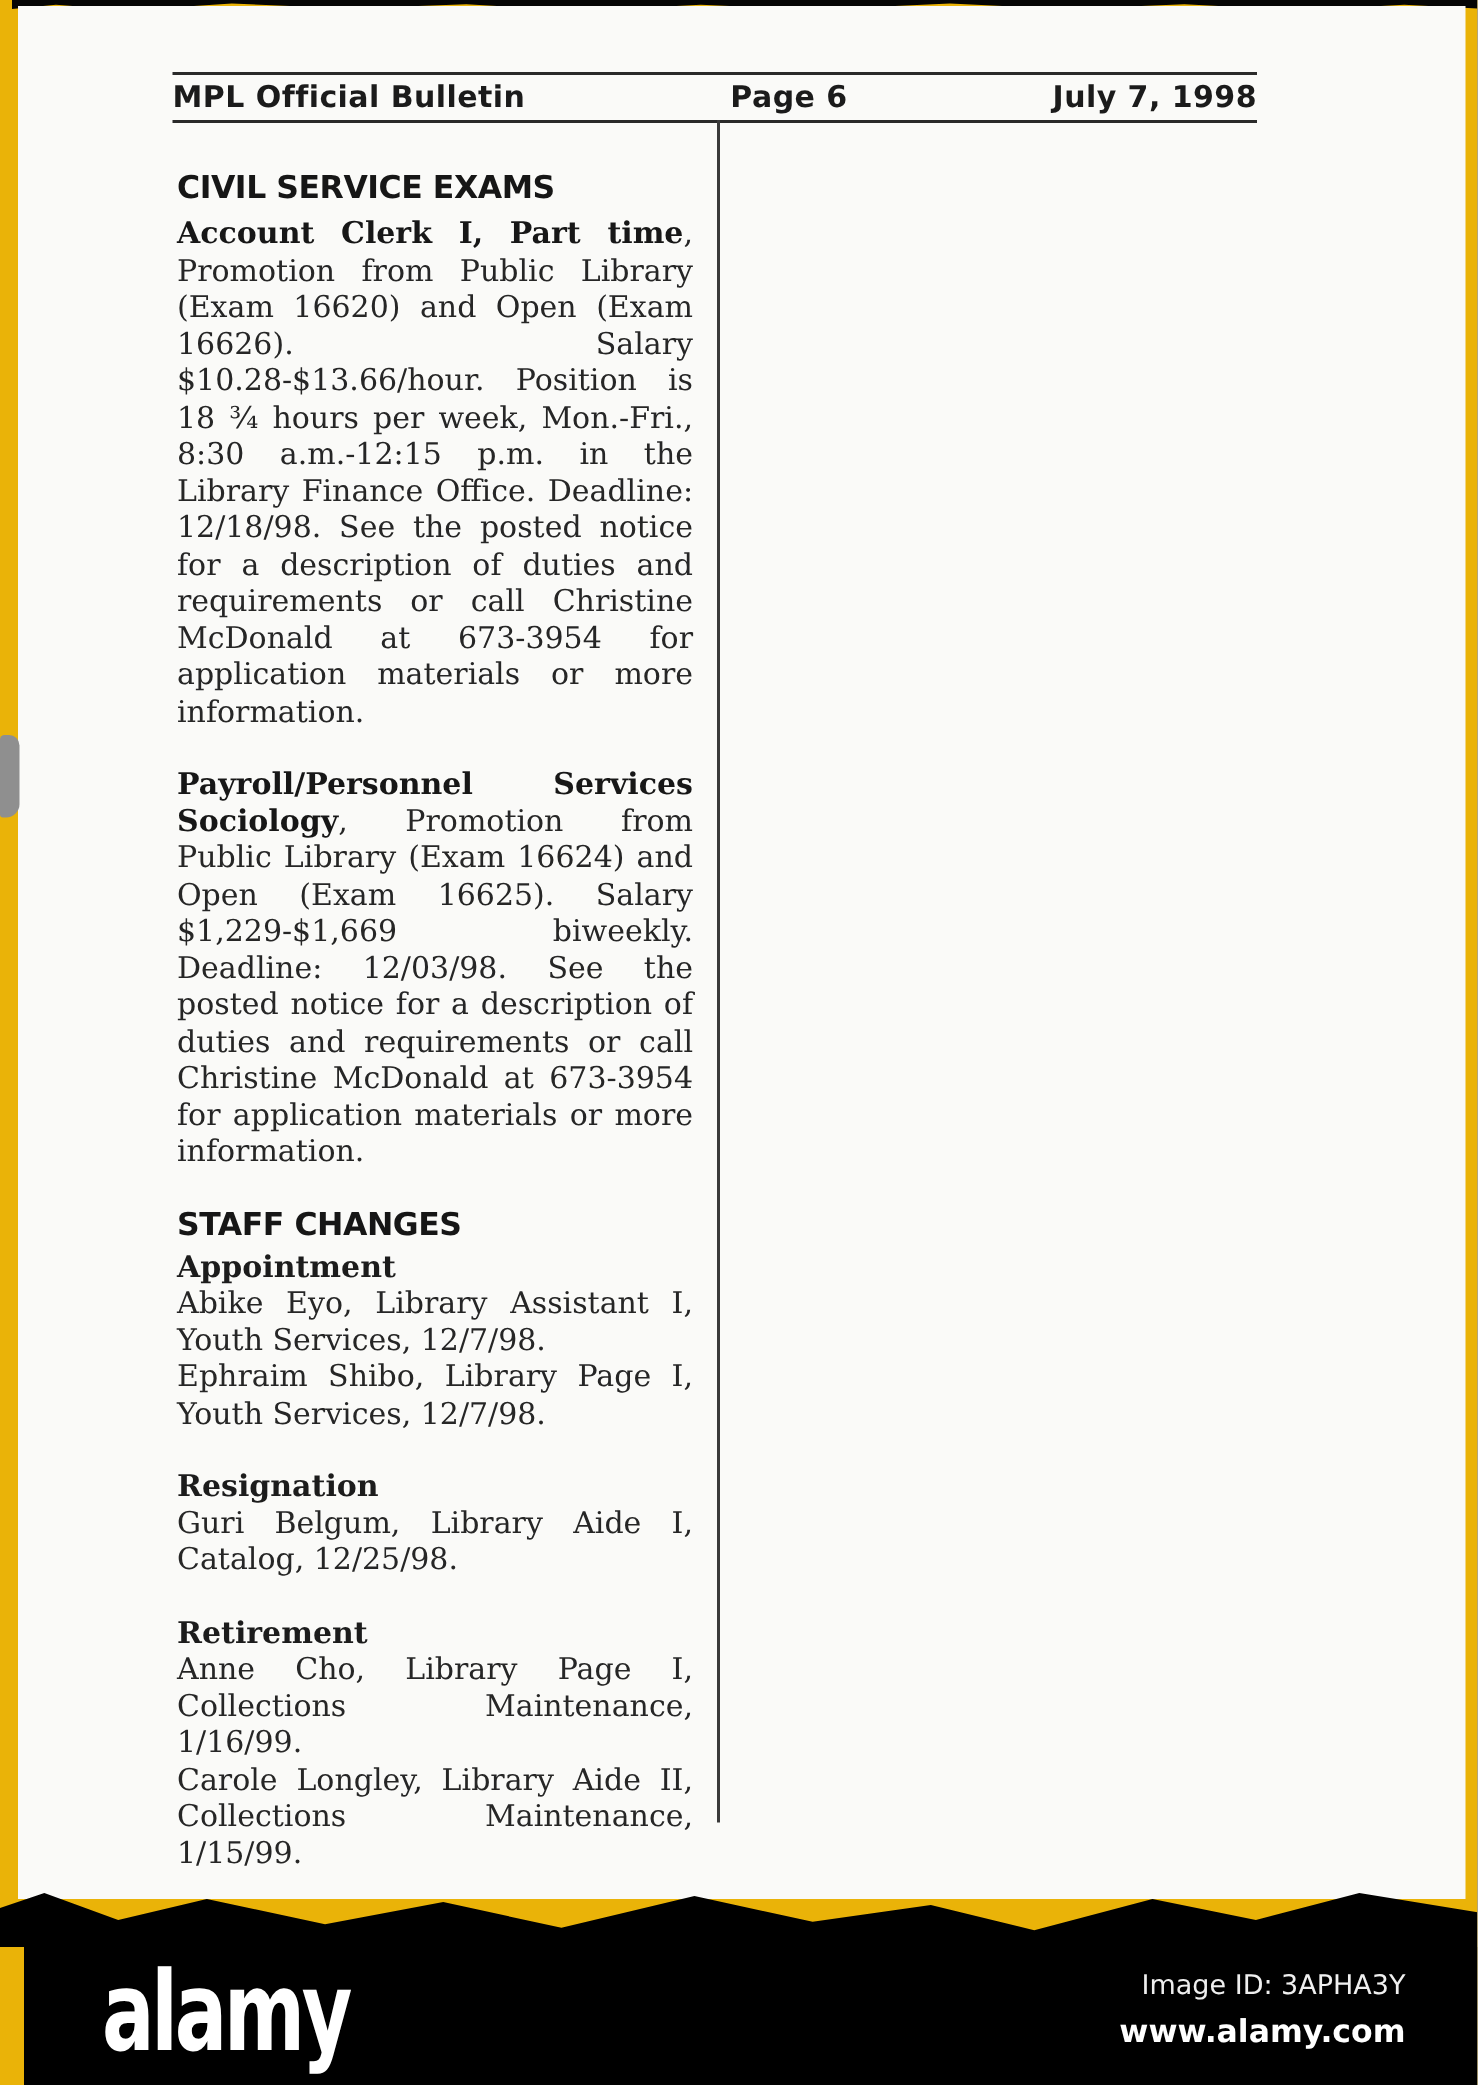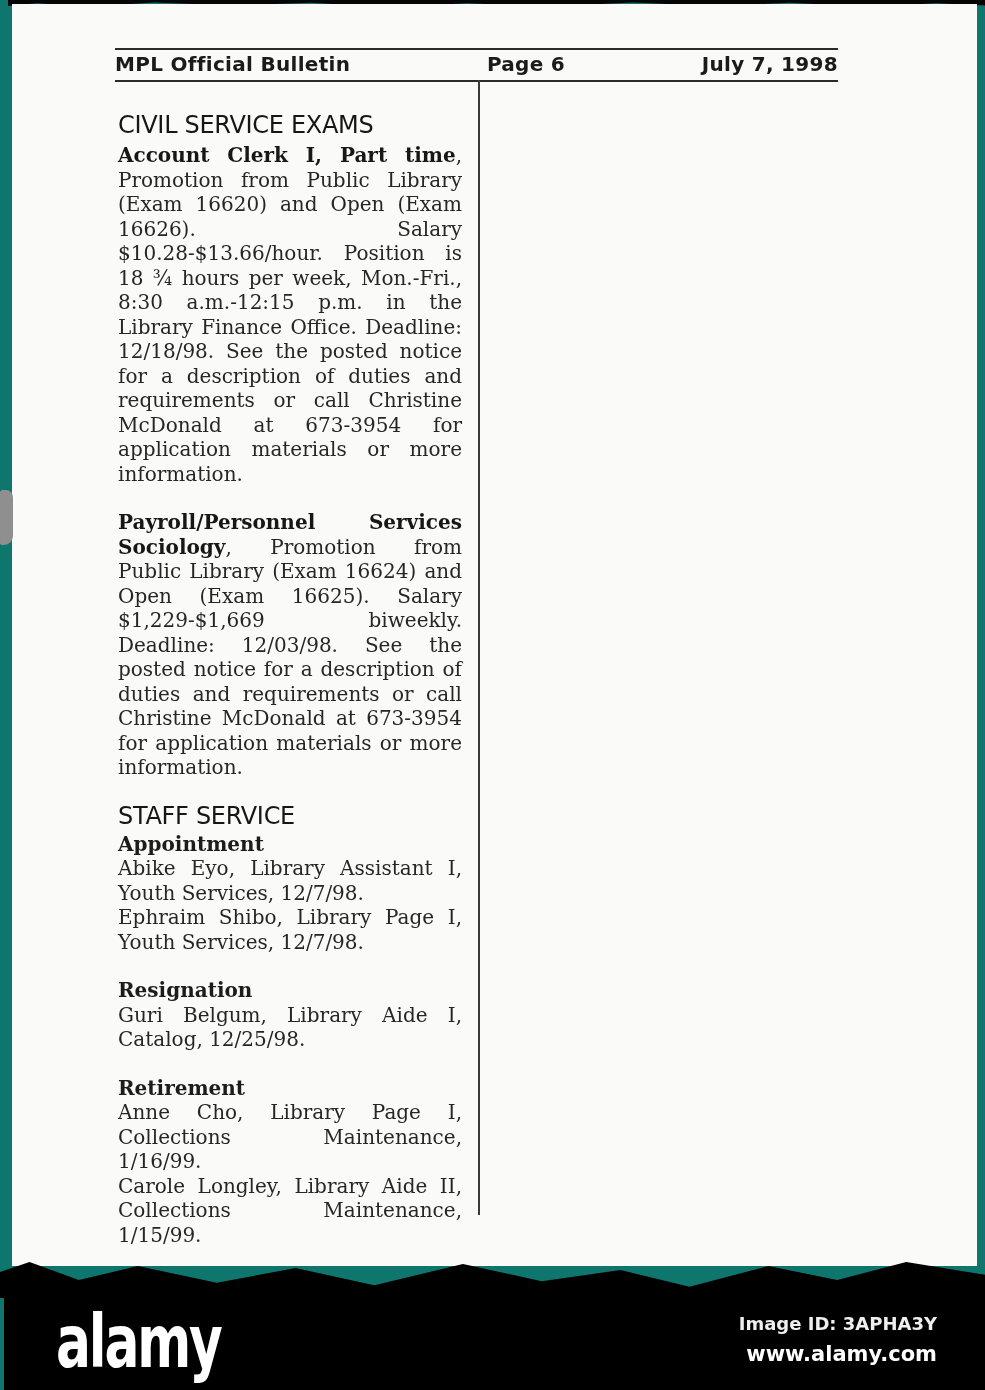--- a/index.html
+++ b/index.html
@@ -2,21 +2,21 @@
 <html><head>
 <meta charset="utf-8">
 <style>
   html, body { margin: 0; padding: 0; }
   body { background: #444; }
 
   .stage {
     position: relative;
     width: 985px;
     height: 1390px;
-    background: #0f766e;
+    background: #eab308;
     overflow: hidden;
     font-family: "DejaVu Sans", sans-serif;
   }
 
   
   .top-edge {
     position: absolute;
     top: 0; left: 8px; right: 0;
     height: 8px;
     background: #050505;
@@ -65,22 +65,22 @@
     left: 106px; top: 108px;
     width: 344px;
     color: #262626;
     font-family: "DejaVu Serif", serif;
     font-size: 20px;
     line-height: 24.5px;
   }
 
   .col h2 {
     font-family: "DejaVu Sans", sans-serif;
-    font-size: 24px;
-    font-weight: normal;
+    font-size: 21px;
+    font-weight: bold;
     letter-spacing: -0.3px;
     color: #161616;
     margin: 0 0 5px 0;
     line-height: 26px;
   }
   .col h2.second { margin-top: 23px; margin-bottom: 3px; }
 
   .col h3 {
     font-size: 20px;
     font-weight: bold;
@@ -117,21 +117,21 @@
     left: 0; right: 0; top: 1258px;
     height: 40px;
     background: #000;
     clip-path: polygon(0 35%, 3% 10%, 8% 55%, 14% 20%, 22% 62%, 30% 25%,
       38% 68%, 47% 15%, 55% 58%, 63% 30%, 70% 72%, 78% 20%, 85% 55%,
       92% 10%, 100% 42%, 100% 100%, 0 100%);
   }
 
   .wm-bar {
     position: absolute;
-    left: 4px; right: 0; bottom: 0;
+    left: 16px; right: 0; bottom: 0;
     height: 92px;
     background: #000;
     color: #fff;
   }
   .alamy {
     position: absolute;
     left: 52px; bottom: 12px;
     font-size: 72px;
     font-weight: bold;
     letter-spacing: -3px;
@@ -140,21 +140,21 @@
     transform-origin: left bottom;
     color: #fff;
   }
   .wm-right {
     position: absolute;
     right: 48px; top: 15px;
     text-align: right;
   }
   .wm-id {
     font-size: 18px;
-    font-weight: bold;
+    font-weight: normal;
     color: #efefef;
     margin-bottom: 8px;
   }
   .wm-url {
     font-size: 21px;
     font-weight: bold;
     color: #fff;
   }
 </style>
 </head>
@@ -177,21 +177,21 @@
     <div class="vdivider"></div>
 
     <div class="col">
 
       <h2>CIVIL SERVICE EXAMS</h2>
 
       <p class="job"><b>Account Clerk I, Part time</b><span>, Promotion from Public Library (Exam 16620) and Open (Exam 16626). Salary $10.28-$13.66/hour. Position is 18 ¾ hours per week, Mon.-Fri., 8:30 a.m.-12:15 p.m. in the Library Finance Office. Deadline: 12/18/98. See the posted notice for a description of duties and requirements or call Christine McDonald at 673-3954 for application materials or more information.</span></p>
 
       <p class="job"><b>Payroll/Personnel Services Sociology</b><span>, Promotion from Public Library (Exam 16624) and Open (Exam 16625). Salary $1,229-$1,669 biweekly. Deadline: 12/03/98. See the posted notice for a description of duties and requirements or call Christine McDonald at 673-3954 for application materials or more information.</span></p>
 
-      <h2 class="second">STAFF SERVICE</h2>
+      <h2 class="second">STAFF CHANGES</h2>
 
       <h3 class="first">Appointment</h3>
       <p class="entry">Abike Eyo, Library Assistant I, Youth Services, 12/7/98.</p>
       <p class="entry">Ephraim Shibo, Library Page I, Youth Services, 12/7/98.</p>
 
 
       <h3>Resignation</h3>
       <p class="entry">Guri Belgum, Library Aide I, Catalog, 12/25/98.</p>
 
       <h3>Retirement</h3>

